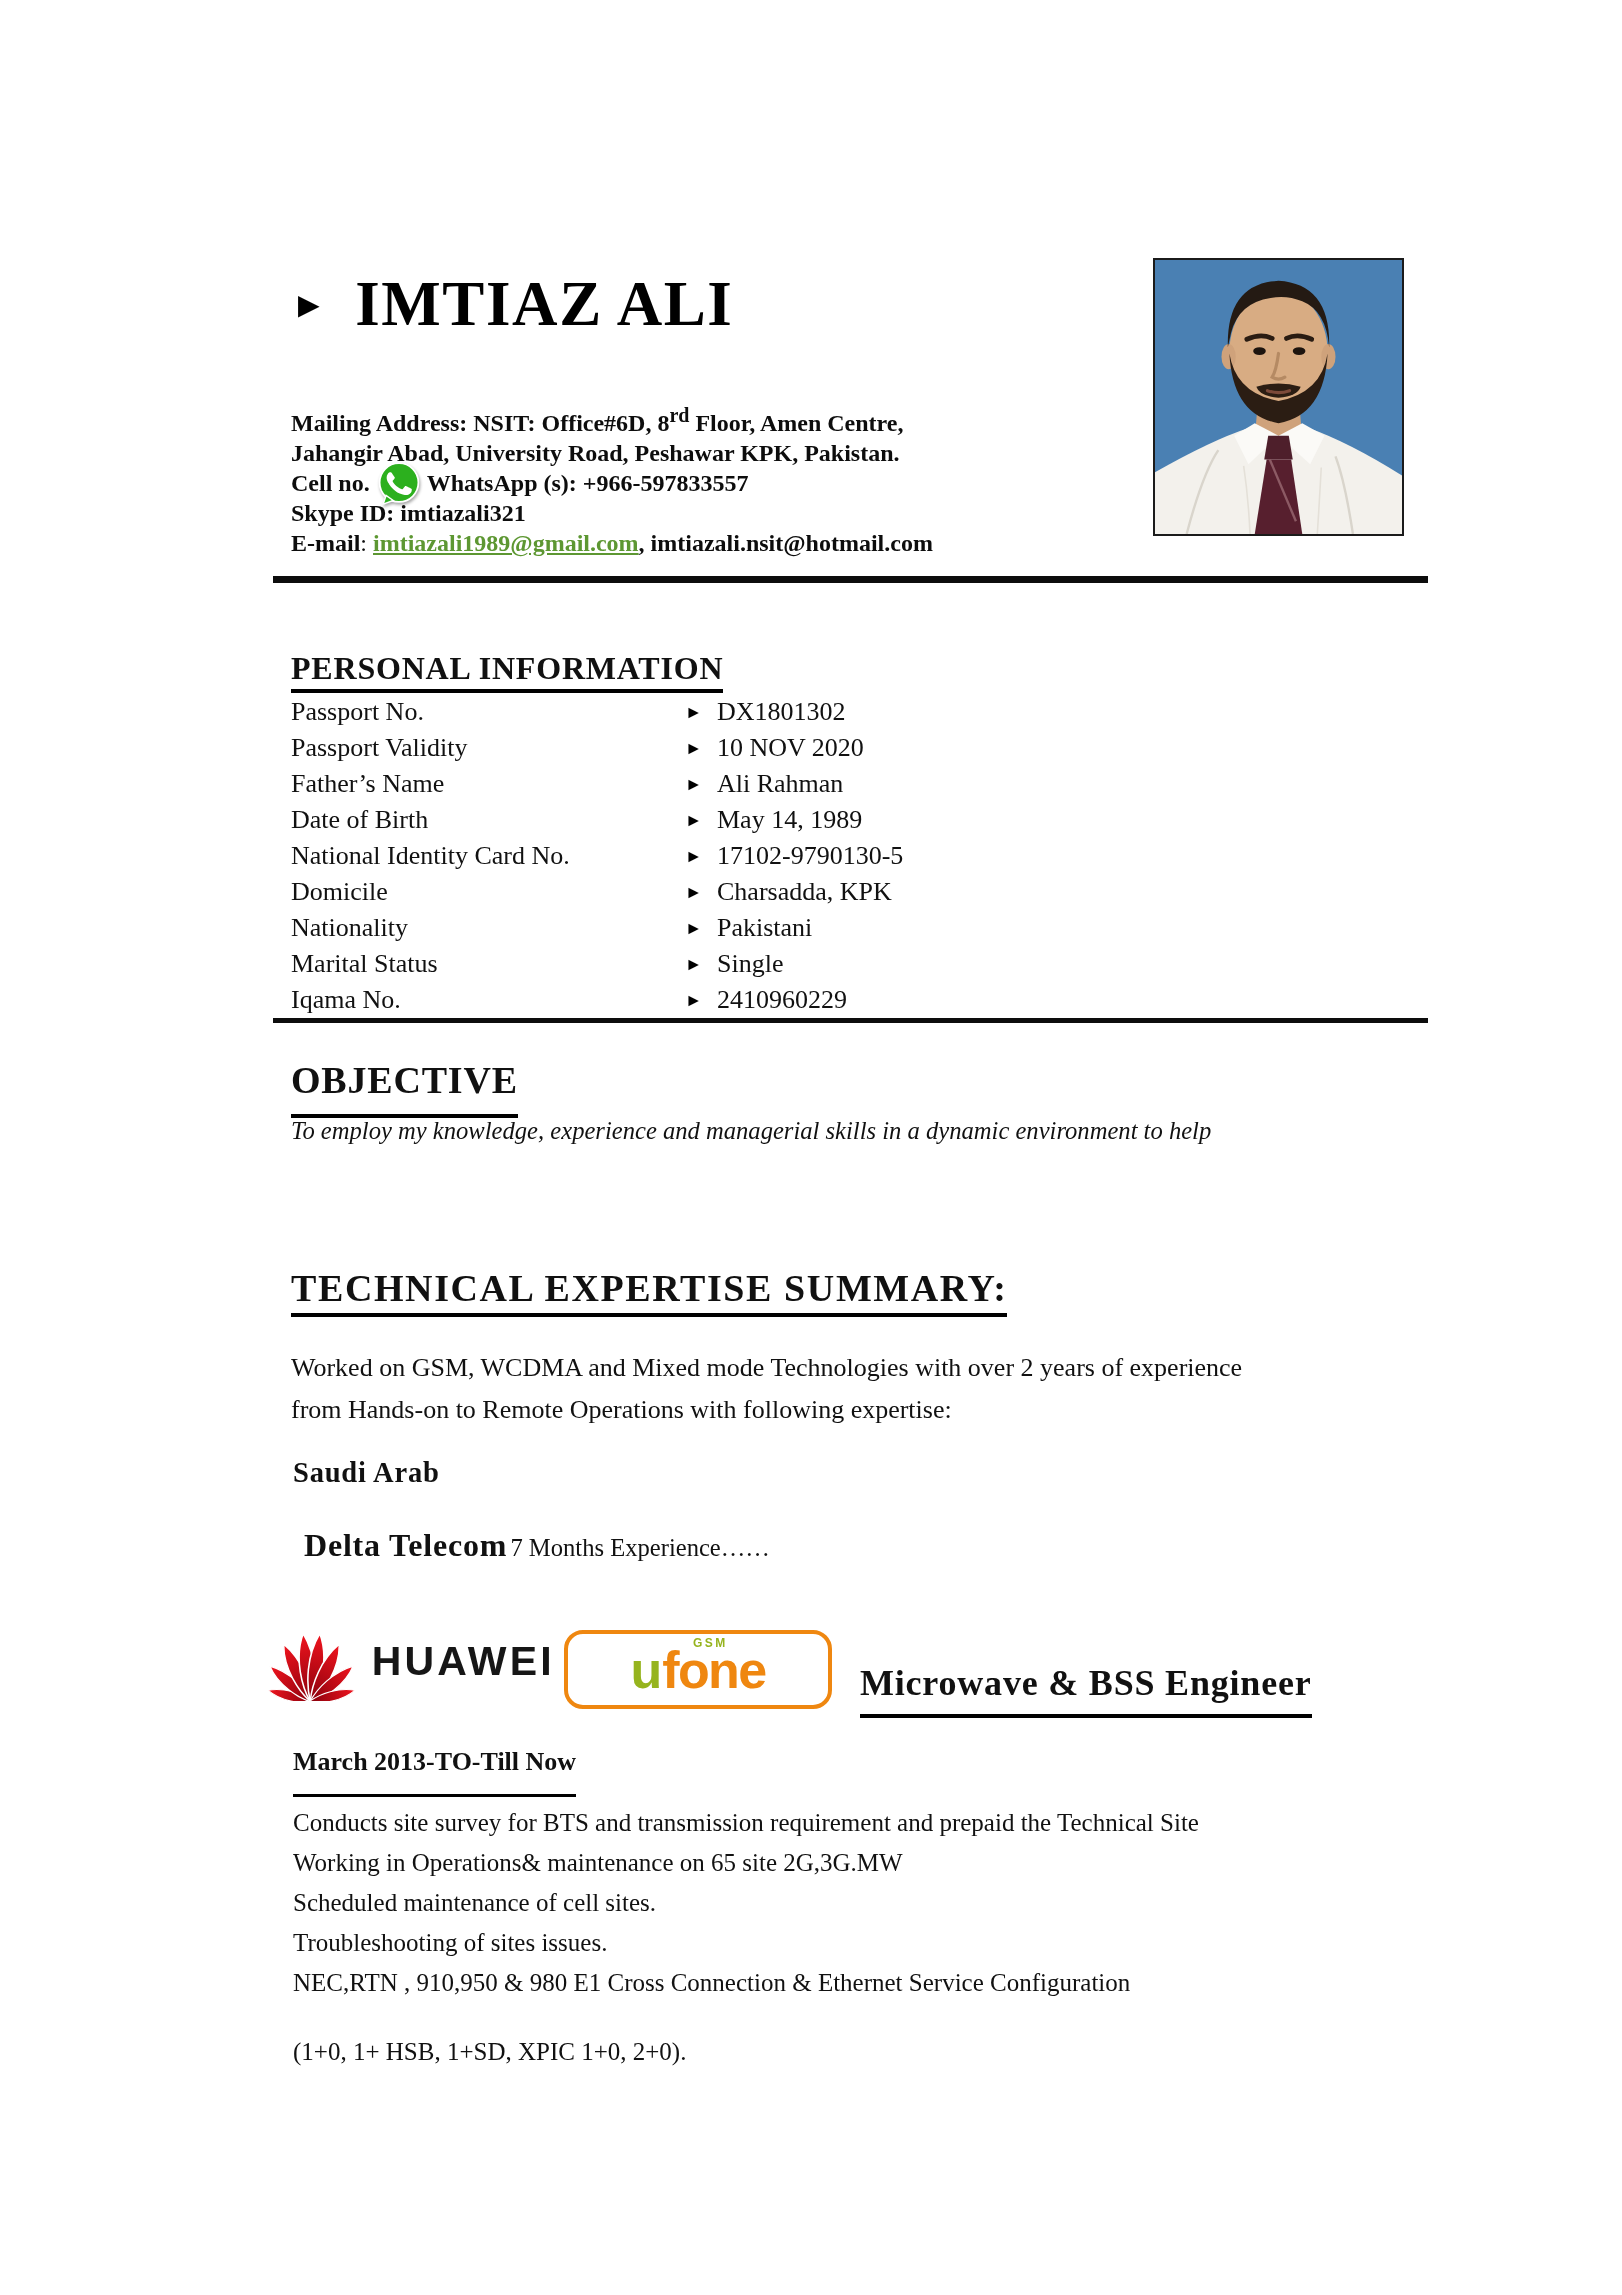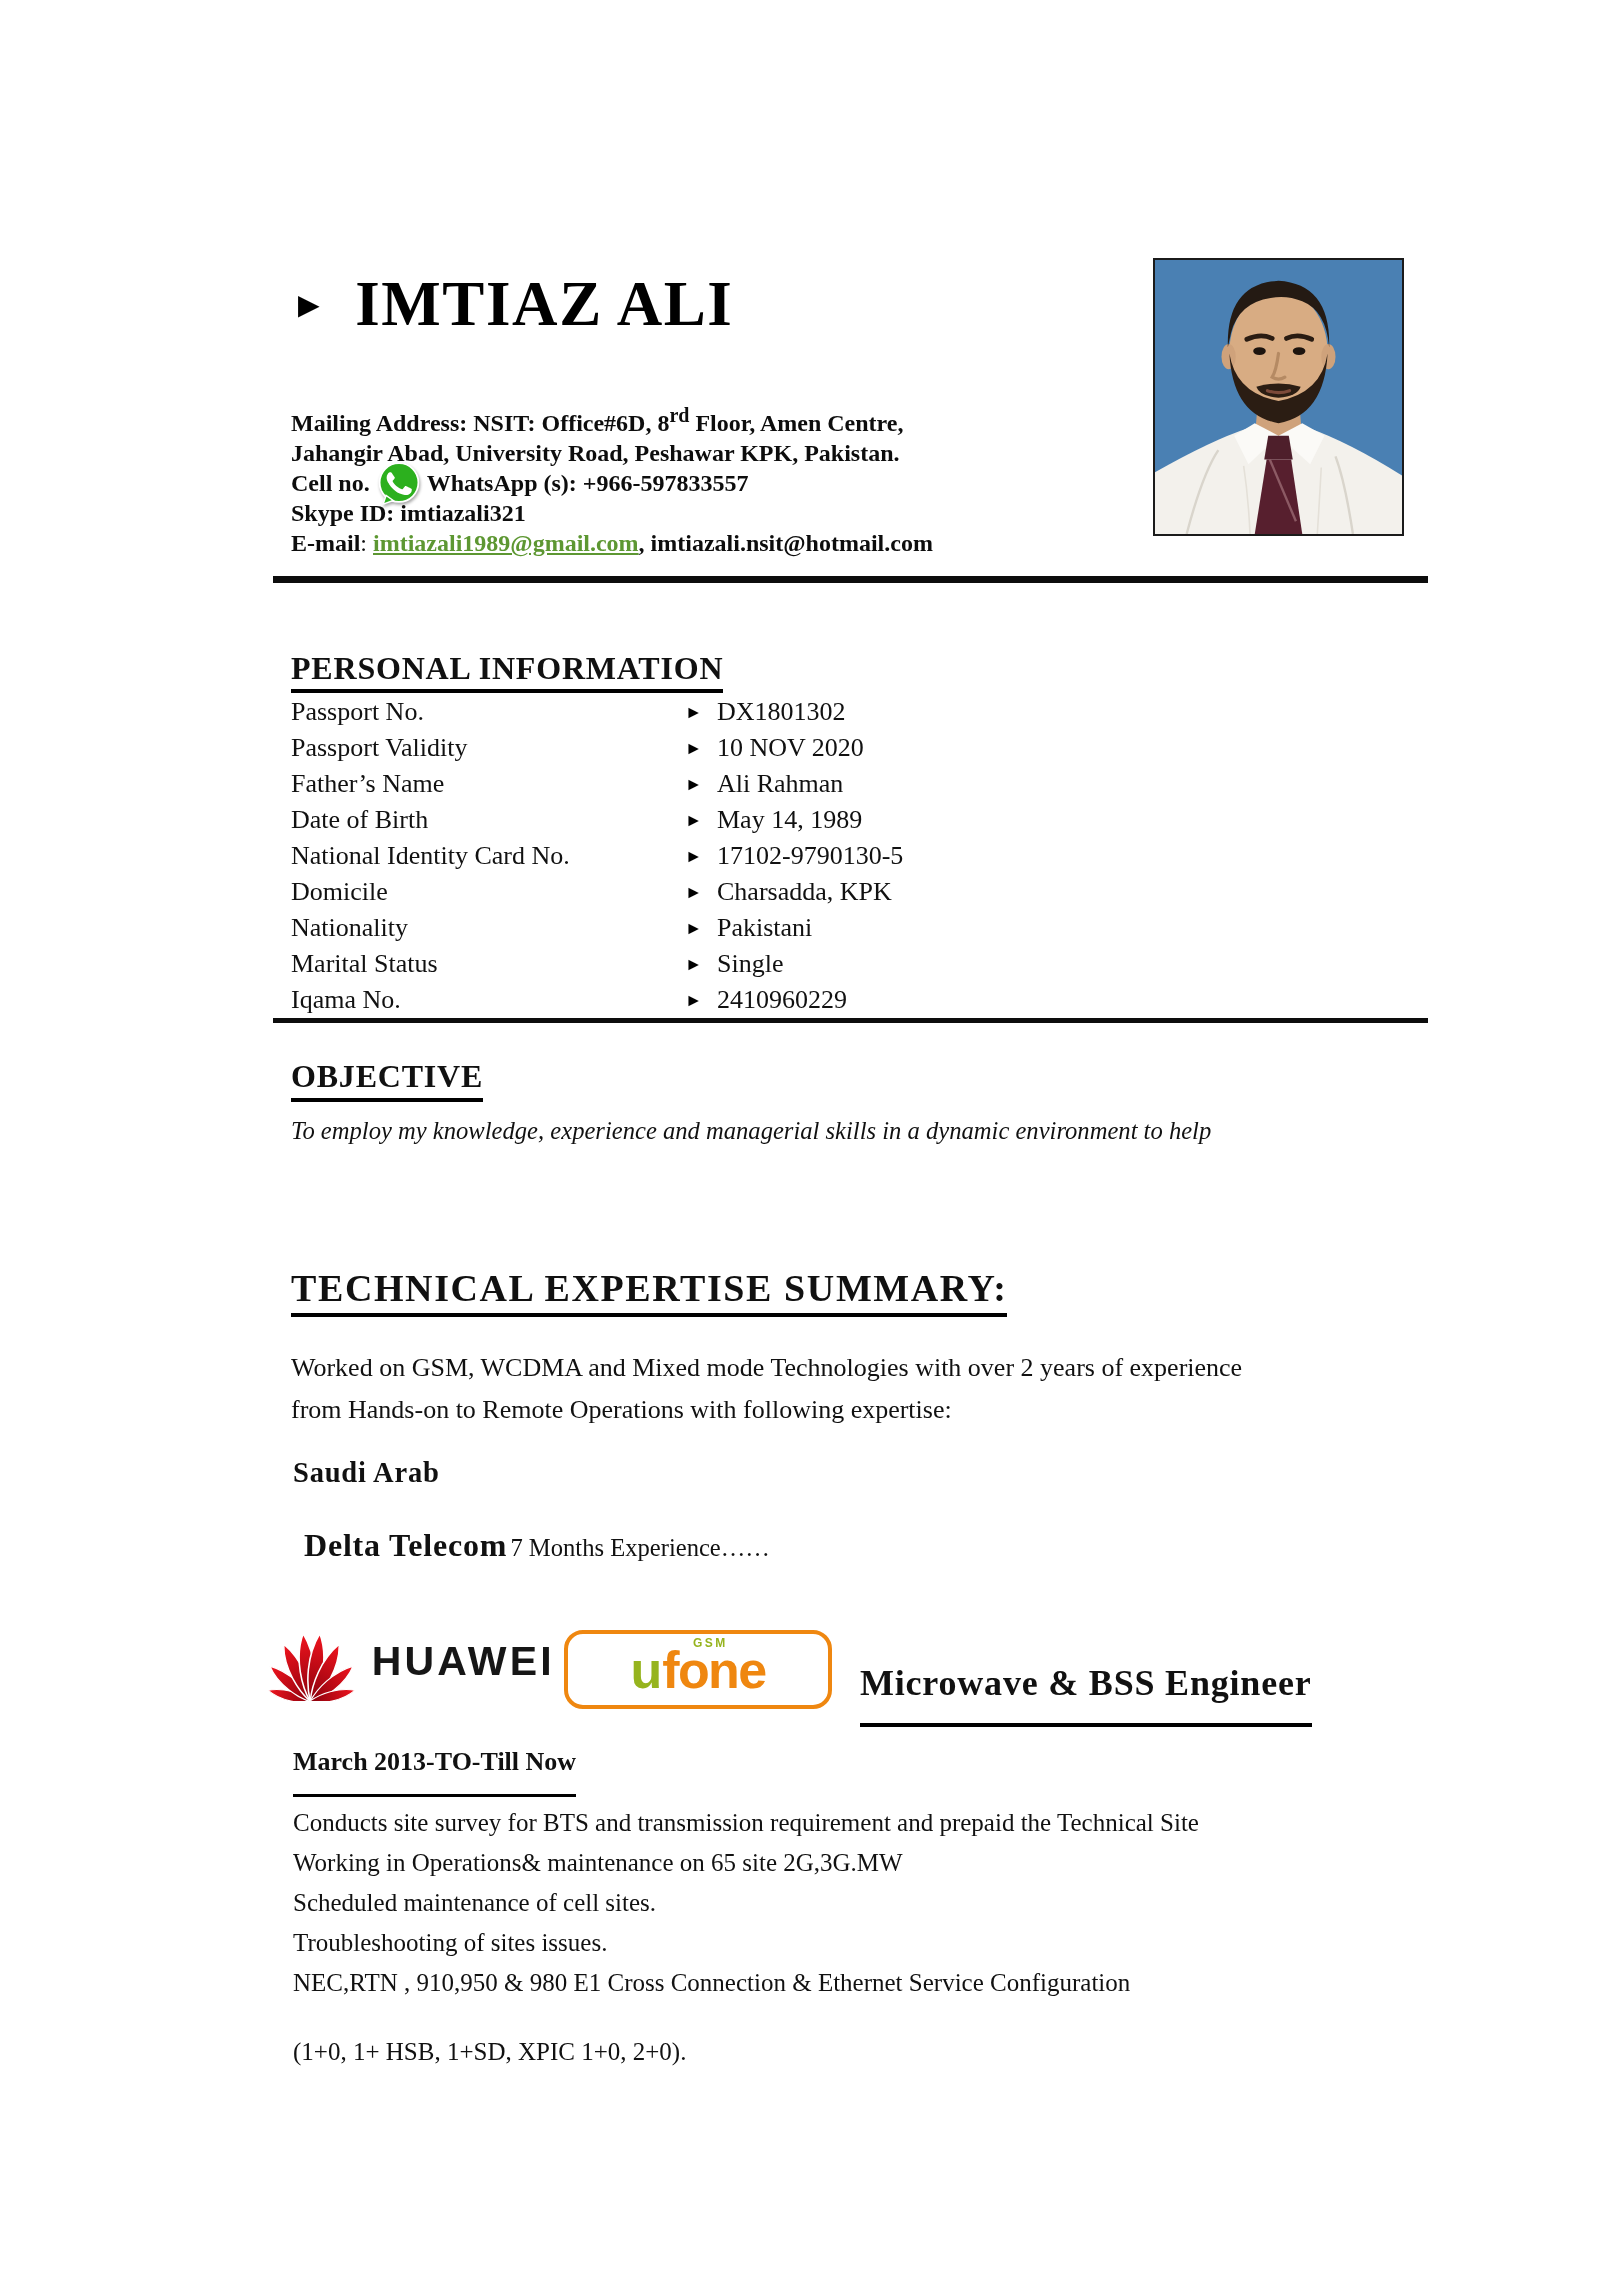--- a/index.html
+++ b/index.html
@@ -42,22 +42,22 @@
     border-bottom:4px solid #000;padding-bottom:2.4px;white-space:nowrap;
   }
   .pi-rows{left:291px;top:694px;width:935px;}
   .pi-row{display:flex;align-items:center;height:36px;font-size:26px;}
   .pi-label{width:394px;flex:none;}
   .pi-marker{width:32px;flex:none;font-size:17.4px;color:#000;}
   .pi-value{white-space:nowrap;}
 
   
   .obj-heading{
-    left:291px;top:1058px;font-size:32px;font-weight:bold;letter-spacing:0.8px;
-    border-bottom:4px solid #000;padding-bottom:3px;white-space:nowrap;
+    left:291px;top:1058px;font-size:38px;font-weight:bold;letter-spacing:0.8px;
+    border-bottom:4px solid #000;padding-bottom:12px;white-space:nowrap;
   }
   .obj-text{left:291px;top:1111px;width:1053px;font-size:24.6px;font-style:italic;line-height:40px;}
 
   
   .tech-heading{
     left:291px;top:1266px;font-size:38px;font-weight:bold;letter-spacing:1.6px;
     border-bottom:4.8px solid #000;padding-bottom:3.2px;white-space:nowrap;
   }
   .tech-text{left:291px;top:1347px;width:1109px;font-size:26px;line-height:42px;}
 
@@ -73,21 +73,21 @@
     left:564px;top:1630px;width:268px;height:79px;background:#fff;
     border:4.8px solid #ef8710;border-radius:19px;box-sizing:border-box;
     display:flex;align-items:center;justify-content:center;
     font-family:"Liberation Sans", sans-serif;
   }
   .ufone-u{font-size:52px;font-weight:bold;color:#96b41e;line-height:1;}
   .ufone-fone{font-size:52px;font-weight:bold;color:#ef8710;line-height:1;letter-spacing:-1.6px;}
   .ufone-gsm{position:absolute;top:2.4px;left:125px;font-size:12px;font-weight:bold;color:#96b41e;letter-spacing:2.4px;}
   .role{
     left:860px;top:1662px;font-size:36px;font-weight:bold;letter-spacing:0.8px;
-    border-bottom:4.8px solid #000;padding-bottom:19px;white-space:nowrap;
+    border-bottom:4.8px solid #000;padding-bottom:10px;white-space:nowrap;
   }
 
   .period{
     left:293px;top:1747px;font-size:26px;font-weight:bold;
     border-bottom:3.2px solid #000;padding-bottom:17px;white-space:nowrap;
   }
 
   .duties{left:293px;top:1803px;width:1156px;font-size:25px;line-height:40px;}
   .duty-indent{padding-left:49px;}
   .duty-last{margin-top:28.5px;}

